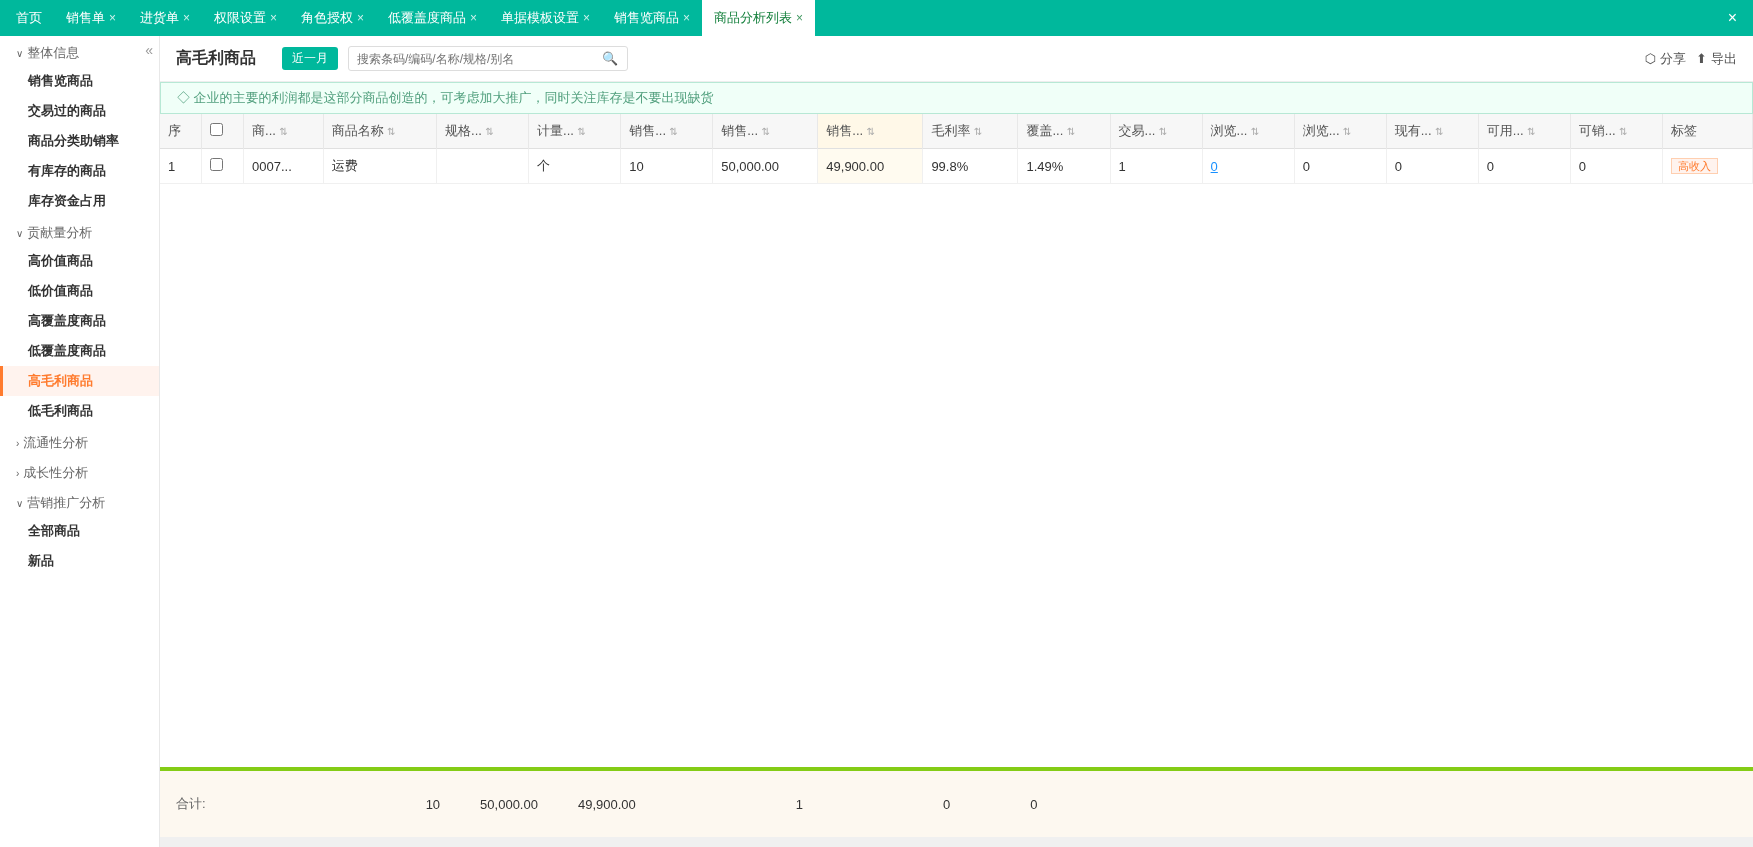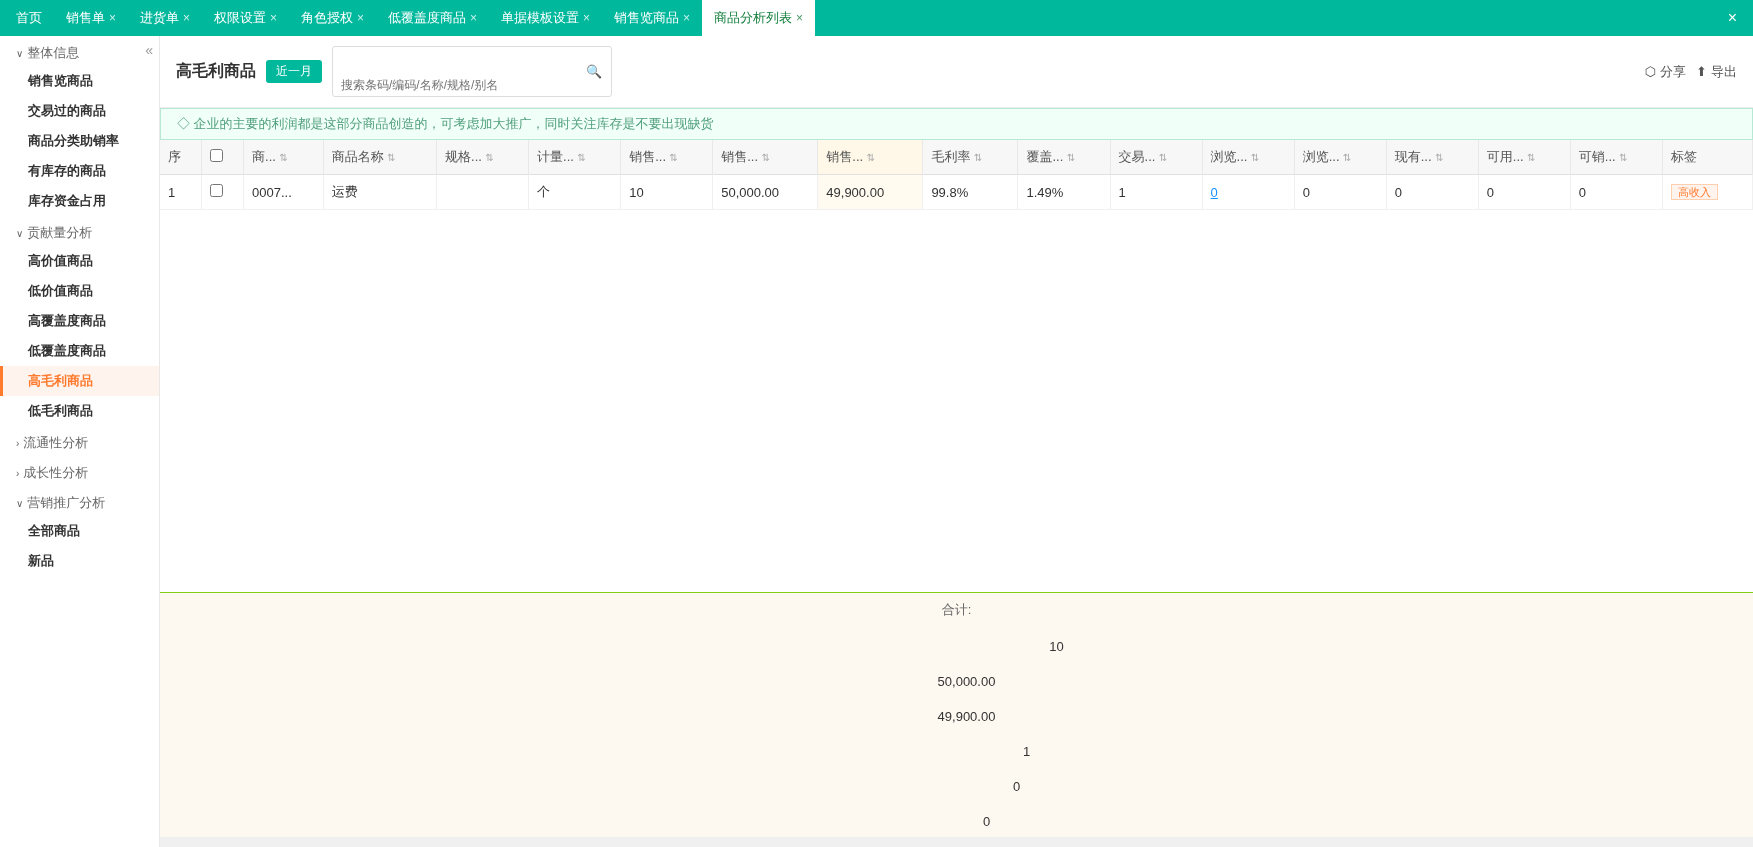--- a/index.html
+++ b/index.html
@@ -115,38 +115,38 @@
       color: #333;
     }
     .time-filter {
       background: #00b89c;
       color: #fff;
       border: none;
       border-radius: 3px;
       padding: 3px 10px;
       font-size: 12px;
       cursor: pointer;
+      margin-left: 16px;
     }
     .search-box {
       border: 1px solid #ddd;
       border-radius: 3px;
       padding: 4px 8px;
       display: flex;
       align-items: center;
       gap: 4px;
       flex: 1;
       max-width: 280px;
     }
     .search-box input {
       border: none;
       outline: none;
       flex: 1;
       font-size: 12px;
       color: #0f172a;
-      margin-top: 27px;
     }
     .header-actions {
       margin-left: auto;
       display: flex;
       gap: 10px;
       align-items: center;
     }
     .action-btn {
       display: flex;
       align-items: center;
@@ -209,29 +209,28 @@
       border: 1px solid #ffcfb0;
       border-radius: 0;
       padding: 1px 6px;
       font-size: 11px;
     }
     .link-blue { color: #1890ff; text-decoration: underline; cursor: pointer; }
 
     
     .table-footer {
       background: #fdf8f0;
-      border-top: 1px solid #84cc16;
-      padding: 8px 16px;
+      border-top: 4px solid #84cc16;
+      padding: 24px 16px;
       display: flex;
       align-items: center;
       gap: 20px;
       flex-shrink: 0;
       font-size: 13px;
       color: #333;
-      flex-direction: column;
     }
     .footer-label { color: #666; }
 
     
     .scrollbar-area {
       height: 10px;
       background: #f0f0f0;
       flex-shrink: 0;
     }
   </style>

